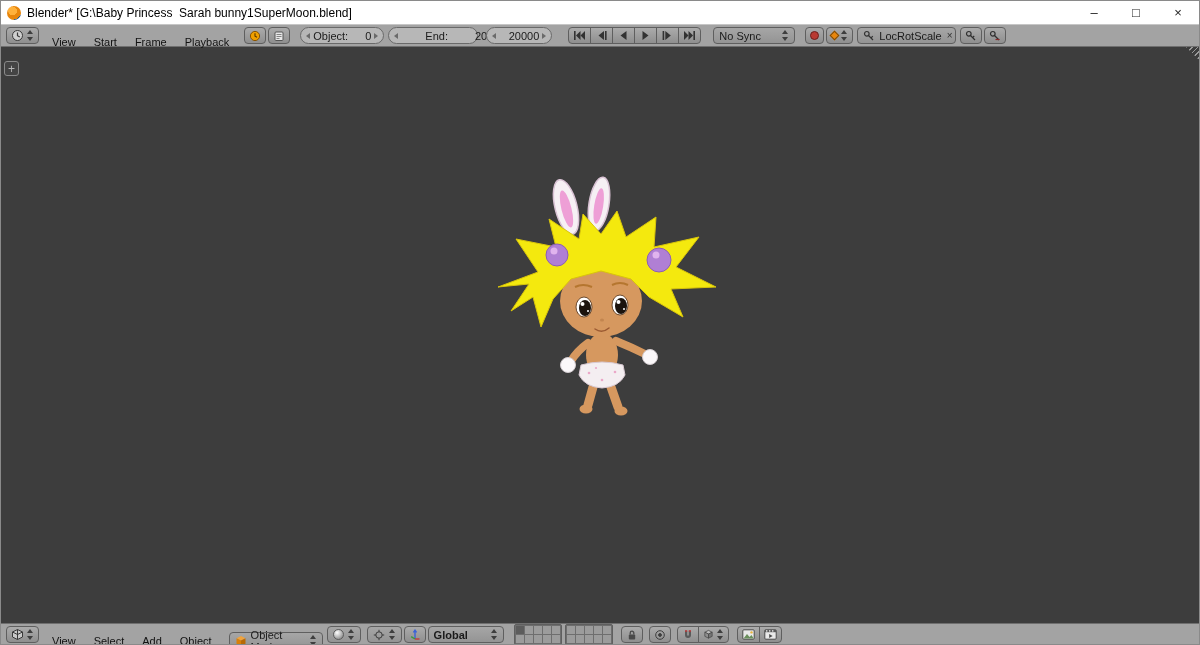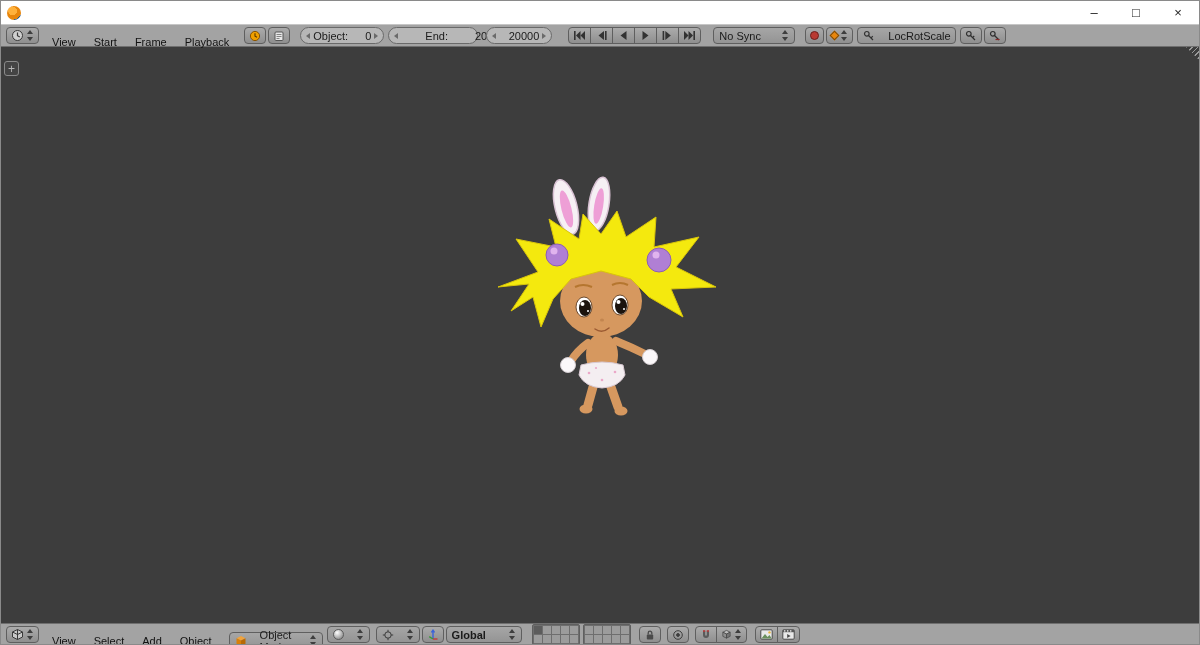--- a/index.html
+++ b/index.html
@@ -20,21 +20,21 @@
   
   .hdr{height:23px;background:var(--header-bg,#a3a3a3);display:flex;align-items:center;padding:0 5px;
     border-top:1px solid #c6c6c6;border-bottom:1px solid #6f6f6f;position:relative;z-index:2;}
   .hdr-bottom{border-top:1px solid #6f6f6f;border-bottom:1px solid #c6c6c6;}
   .menu{padding:2px 9px;border-radius:3px;color:#111;margin-top:12px;}
   
   .wbtn{height:17px;display:inline-flex;align-items:center;gap:3px;padding:0 4px;
     background:linear-gradient(#ababab,#8f8f8f);border:1px solid #5f5f5f;border-radius:4px;}
   .wfield{height:17px;display:inline-flex;align-items:center;gap:3px;padding:0 5px;
     background:var(--field-bg,#b7b7b7);border:1px solid #6a6a6a;border-radius:9px;}
-  .wdrop{height:17px;display:inline-flex;align-items:center;gap:13px;padding:0 5px;
+  .wdrop{height:17px;display:inline-flex;align-items:center;gap:4px;padding:0 5px;
     background:linear-gradient(#a6a6a6,#949494);border:1px solid #5f5f5f;border-radius:4px;}
   .grp{display:inline-flex;}
   .grp .wbtn{border-radius:0;margin-left:-1px;}
   .grp .wbtn:first-child{border-radius:4px 0 0 4px;margin-left:0;}
   .grp .wbtn:last-child{border-radius:0 4px 4px 0;}
   .ud{width:7px;height:11px;position:relative;flex:none;}
   .ud::before,.ud::after{content:"";position:absolute;left:0;border-left:3.5px solid transparent;border-right:3.5px solid transparent;}
   .ud::before{top:0;border-bottom:4px solid #3e3e3e;}
   .ud::after{bottom:0;border-top:4px solid #3e3e3e;}
   .arr-l{width:0;height:0;border-top:3.5px solid transparent;border-bottom:3.5px solid transparent;border-right:4px solid #6a6a6a;flex:none;}
@@ -58,20 +58,21 @@
     clip-path:polygon(100% 0,0 0,100% 100%);}
   .character{position:absolute;left:470px;top:112px;width:260px;height:260px;}
 </style>
 </head>
 <body>
 
 <div class="window">
 
   <div class="titlebar">
     <span class="logo icon"></span>
+    <span class="title">Blender* [G:\Baby Princess  Sarah bunny1SuperMoon.blend]</span>
     <span class="spacer"></span>
     <span class="cap-btn">–</span>
     <span class="cap-btn">□</span>
     <span class="cap-btn">×</span>
   </div>
 
   <div class="hdr">
     <span class="wbtn" style="margin-right:4px;">
       <span class="icon">
         <svg width="13" height="13" viewBox="0 0 13 13">

